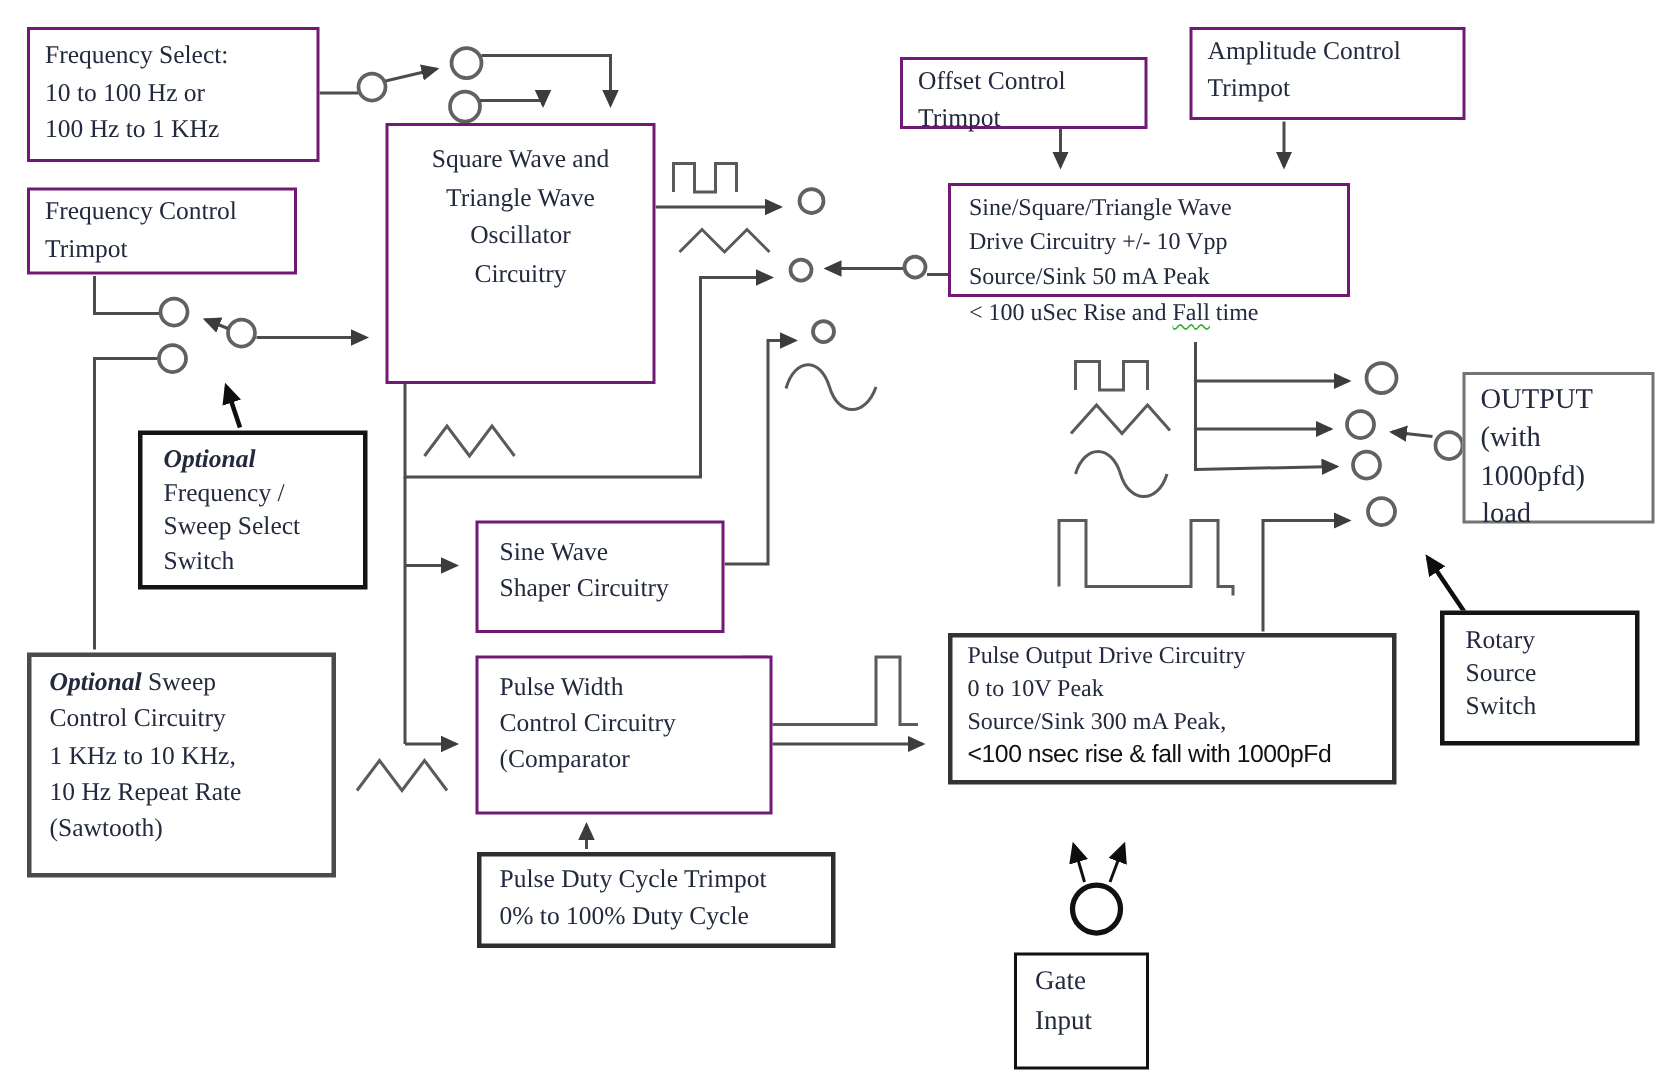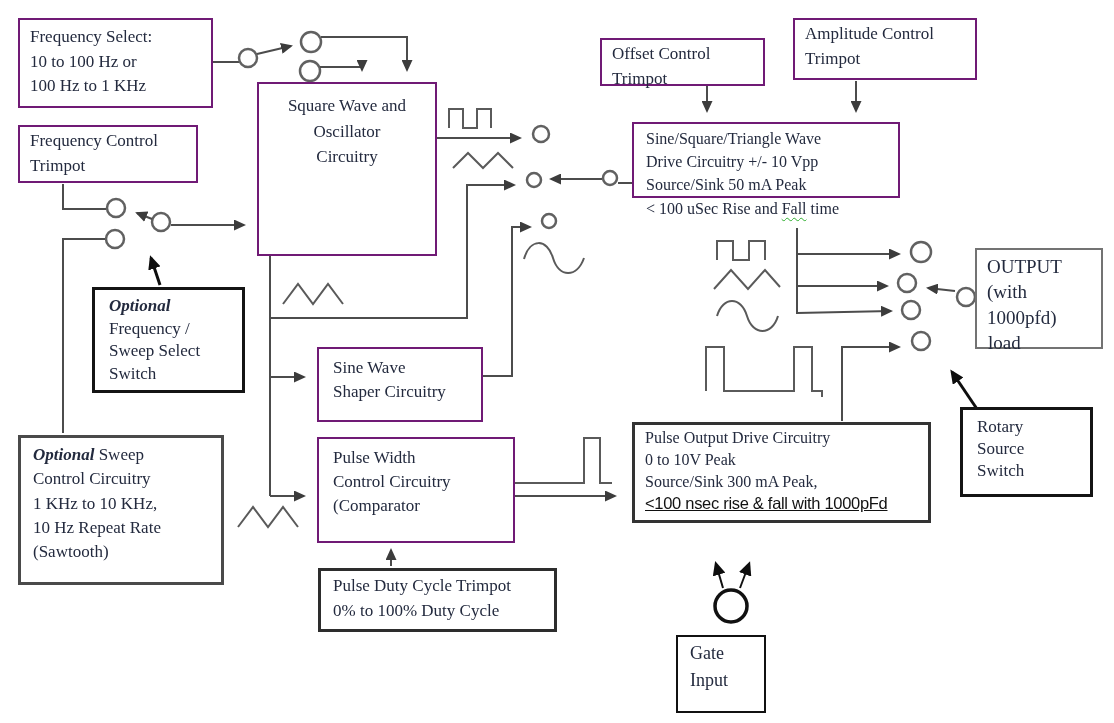--- a/index.html
+++ b/index.html
@@ -28,21 +28,21 @@
   #output-box{left:975px;top:248px;width:128px;height:101px;border:2px solid #737373;
               font-size:19px;line-height:1.33;padding:4px 0 0 10px;}
   #rotary{left:960px;top:407px;width:133px;height:90px;border-width:3px;border-color:#141414;
           padding:6px 0 0 14px;line-height:1.3;}
   #gate{left:676px;top:635px;width:90px;height:78px;border:2px solid #111;font-size:18px;
         line-height:1.5;padding:3px 0 0 12px;}
   #load-label{position:absolute;left:988px;top:332px;font-size:19px;color:#232a3e;z-index:5;}
   .emph{font-weight:bold;font-style:italic;}
   .wavy{text-decoration:underline;text-decoration-style:wavy;text-decoration-color:#2fae2f;
         text-decoration-thickness:1px;text-underline-offset:3px;}
-  .sans{font-family:"Liberation Sans",sans-serif;color:#111;font-size:16.5px;letter-spacing:-0.3px;text-decoration:underline;}
+  .sans{font-family:"Liberation Sans",sans-serif;color:#111;font-size:16.5px;letter-spacing:-0.3px;}
 </style>
 </head>
 <body>
 
 <div id="stage">
 
   <svg id="wires" viewBox="0 0 1114 723" xmlns="http://www.w3.org/2000/svg">
     <defs>
       <marker id="arr" markerUnits="userSpaceOnUse" markerWidth="12" markerHeight="11" viewBox="0 0 12 11" refX="10" refY="5.5" orient="auto">
         <path d="M0,0 L12,5.5 L0,11 Z" fill="#3c3c3c"></path>
@@ -139,20 +139,21 @@
     <div class="bline">100 Hz to 1 KHz</div>
   </div>
 
   <div class="box" id="freq-control">
     <div class="bline">Frequency Control</div>
     <div class="bline">Trimpot</div>
   </div>
 
   <div class="box" id="oscillator">
     <div class="bline">Square Wave and</div>
+    <div class="bline">Triangle Wave</div>
     <div class="bline">Oscillator</div>
     <div class="bline">Circuitry</div>
   </div>
 
   <div class="box" id="offset">
     <div class="bline">Offset Control</div>
     <div class="bline">Trimpot</div>
   </div>
 
   <div class="box" id="amplitude">

